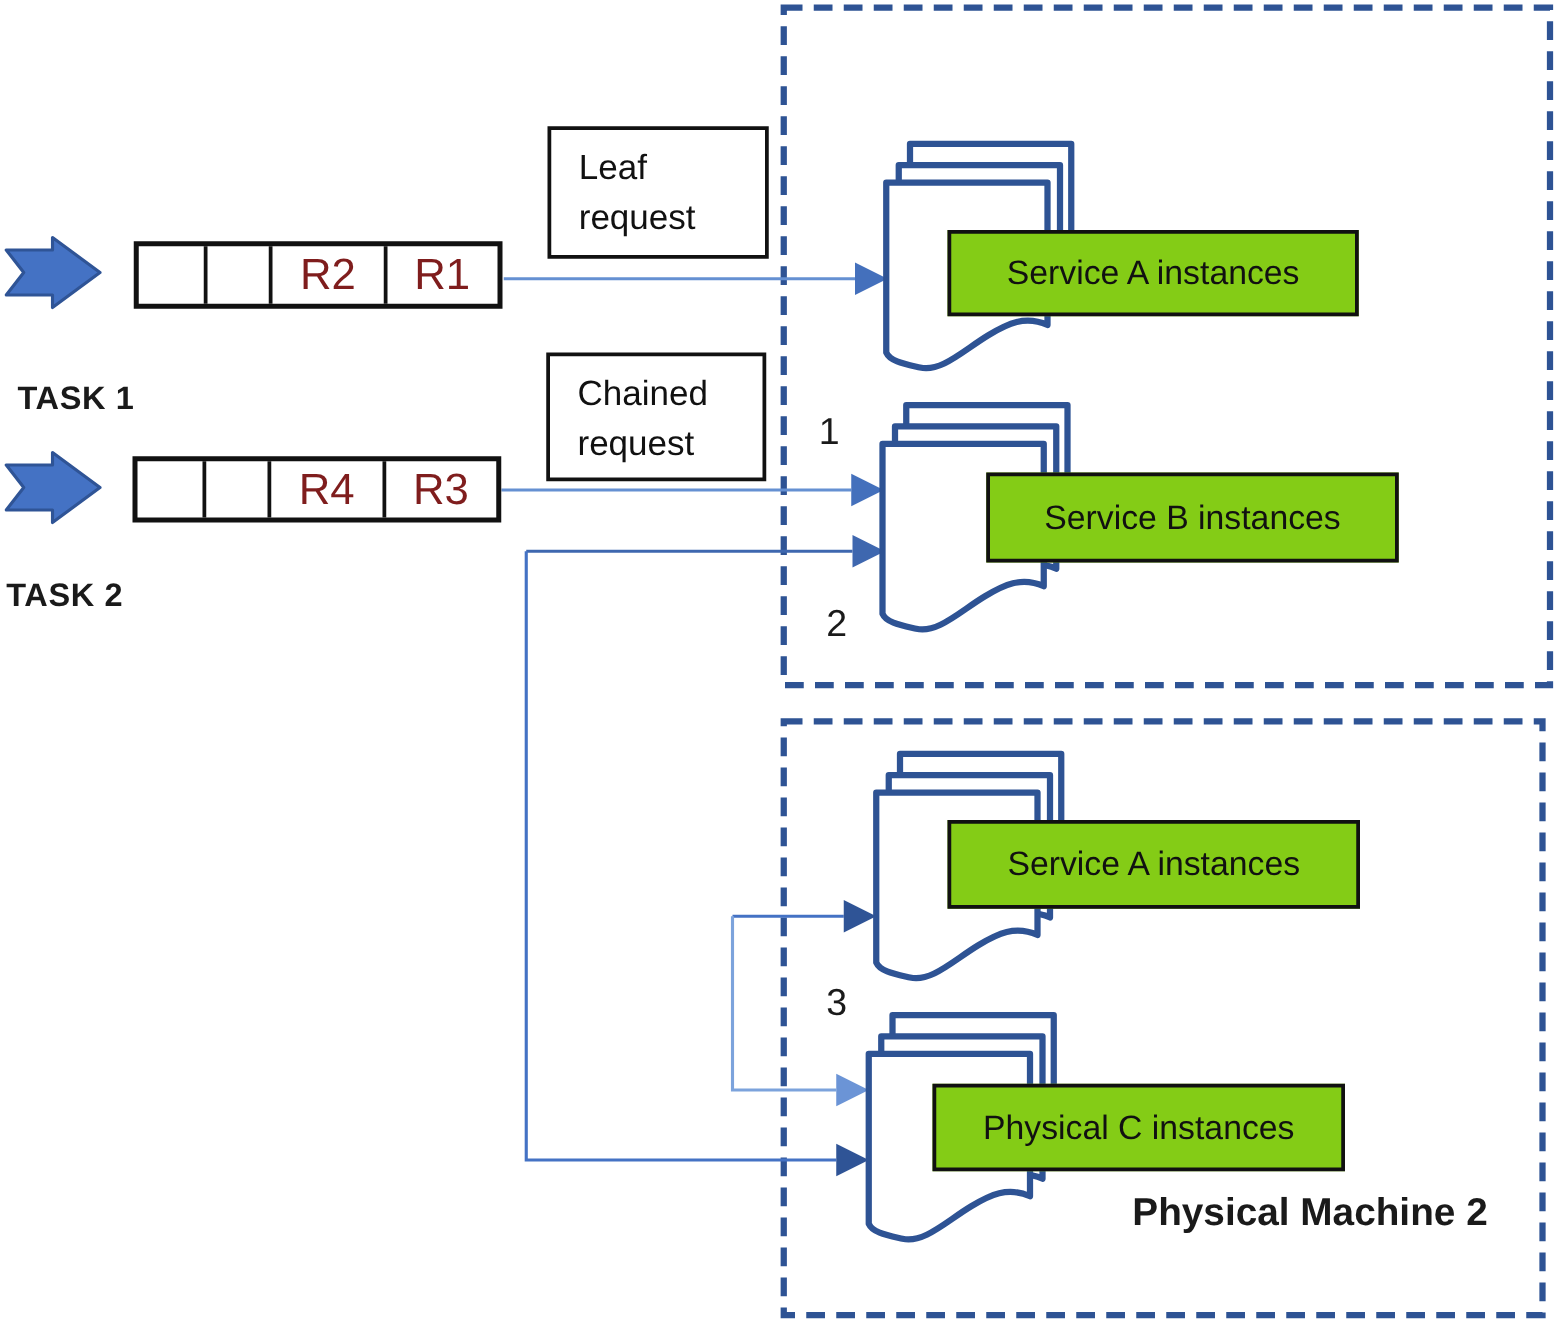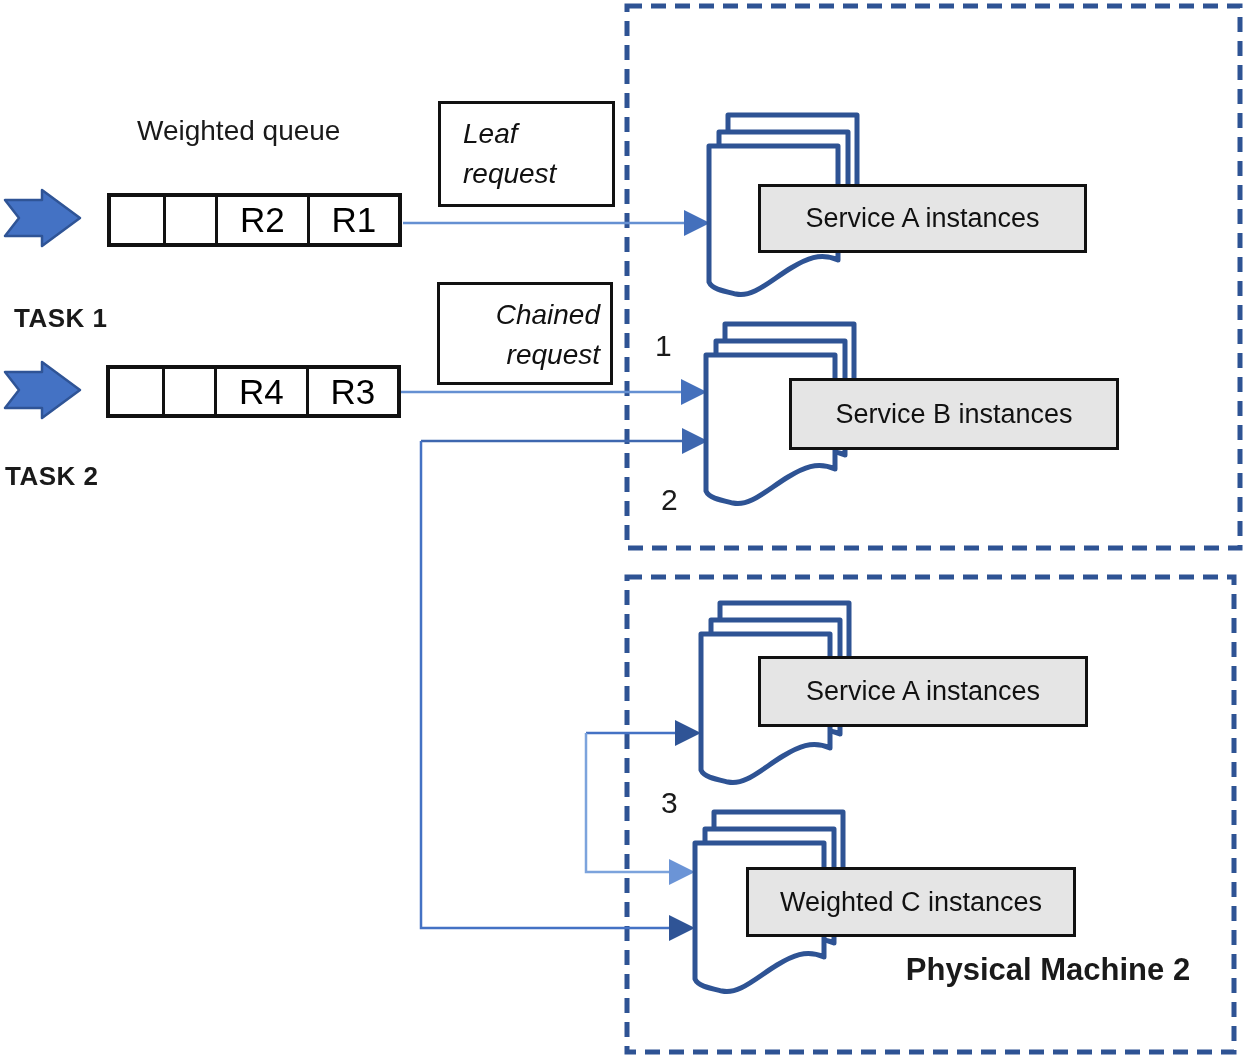--- a/index.html
+++ b/index.html
@@ -10,31 +10,30 @@
   .stage svg{position:absolute;left:0;top:0;}
   .abs{position:absolute;}
   .txt{white-space:nowrap;}
   .queue{
     position:absolute;display:flex;box-sizing:border-box;
     border:4px solid #111;background:#fff;
   }
   .queue .cell{
     box-sizing:border-box;border-right:3px solid #111;
     display:flex;align-items:center;justify-content:center;
-    font-size:35px;color:#000000;
+    font-size:35px;color:#7f1d1d;
   }
   .queue .cell:last-child{border-right:none;}
   .reqbox{
     position:absolute;box-sizing:border-box;border:3px solid #111;background:#fff;
     font-size:28px;line-height:1.42;color:#111;
     padding:10px 10px 0 22px;
-    font-style:italic;
   }
   .svcbox{
-    position:absolute;box-sizing:border-box;border:3px solid #111;background:#e5e5e5;
+    position:absolute;box-sizing:border-box;border:3px solid #111;background:#84cc16;
     display:flex;align-items:center;justify-content:center;
     font-size:27px;color:#111;
   }
   .title{font-size:28px;}
   .task{font-size:26px;font-weight:600;letter-spacing:0.5px;}
   .step{font-size:30px;}
   .machine{font-size:31px;width:300px;text-align:center;}
 </style>
 </head>
 <body>
@@ -94,45 +93,44 @@
         <use href="#doc"></use>
       </g>
       <g transform="translate(695,843)">
         <use href="#doc" transform="translate(19,-31)"></use>
         <use href="#doc" transform="translate(10,-14)"></use>
         <use href="#doc"></use>
       </g>
     </g>
   </svg>
 
-  <div class="abs txt title" style="left:137px;top:115px;">Weighted queue</div>
 
   <div class="queue" style="left:107px;top:193px;width:295px;height:54px;">
     <div class="cell" style="width:56px;"></div>
     <div class="cell" style="width:54px;"></div>
     <div class="cell" style="width:94px;">R2</div>
     <div class="cell" style="width:91px;">R1</div>
   </div>
   <div class="abs txt task" style="left:14px;top:279px;margin-top:24px;">TASK 1</div>
 
   <div class="queue" style="left:106px;top:365px;width:295px;height:53px;text-align:center;">
     <div class="cell" style="width:56px;"></div>
     <div class="cell" style="width:54px;"></div>
     <div class="cell" style="width:94px;">R4</div>
     <div class="cell" style="width:91px;">R3</div>
   </div>
   <div class="abs txt task" style="left:5px;top:461px;">TASK 2</div>
 
   <div class="reqbox" style="left:438px;top:101px;width:177px;height:106px;">Leaf request</div>
-  <div class="reqbox" style="left:437px;top:282px;width:176px;height:103px;text-align:right;">Chained request</div>
+  <div class="reqbox" style="left:437px;top:282px;width:176px;height:103px;">Chained request</div>
 
   <div class="svcbox" style="left:758px;top:184px;width:329px;height:69px;">Service A instances</div>
   <div class="svcbox" style="left:758px;top:378px;width:330px;height:72px;margin-left:31px;">Service B instances</div>
   <div class="svcbox" style="left:758px;top:656px;width:330px;height:71px;">Service A instances</div>
-  <div class="svcbox" style="left:746px;top:867px;width:330px;height:70px;">Weighted C instances</div>
+  <div class="svcbox" style="left:746px;top:867px;width:330px;height:70px;">Physical C instances</div>
 
   <div class="abs txt step" style="left:655px;top:329px;">1</div>
   <div class="abs txt step" style="left:661px;top:483px;">2</div>
   <div class="abs txt step" style="left:661px;top:786px;">3</div>
 
   <div class="abs machine" style="left:898px;top:952px;font-weight:bold;">Physical Machine 2</div>
 
 </div>
 
 </body></html>

